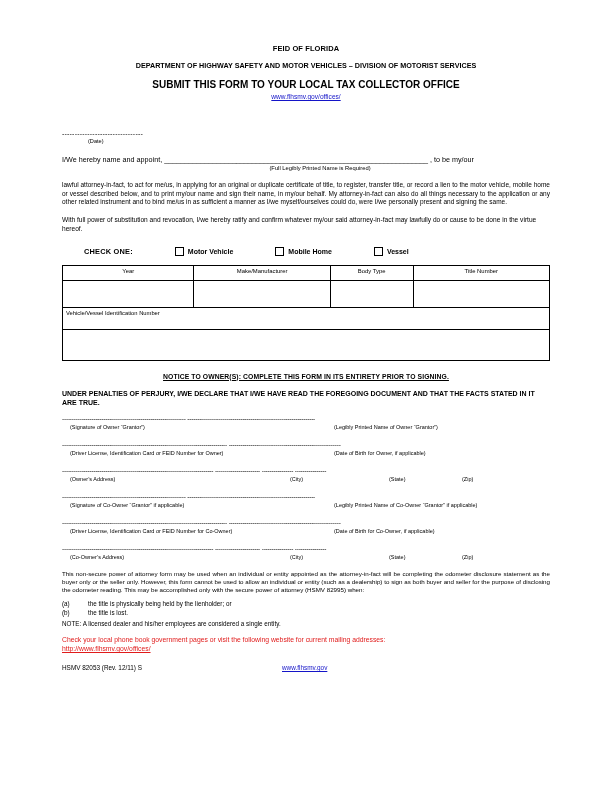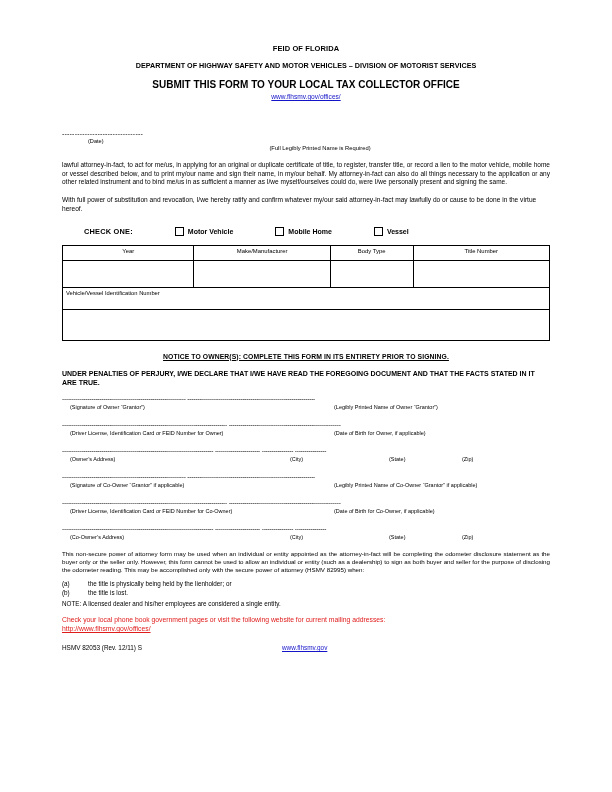--- a/index.html
+++ b/index.html
@@ -200,20 +200,25 @@
   <div class="hdr hdr1">FEID OF FLORIDA</div>
   <div class="hdr hdr2">DEPARTMENT OF HIGHWAY SAFETY AND MOTOR VEHICLES – DIVISION OF MOTORIST SERVICES</div>
   <div class="hdr hdr3">SUBMIT THIS FORM TO YOUR LOCAL TAX COLLECTOR OFFICE</div>
   <div class="hdr-link">www.flhsmv.gov/offices/</div>
 
   <div class="body-wrap">
 
     <div class="dateline">--------------------------------</div>
     <div class="datelabel">(Date)</div>
 
+    <div class="appointrow">
+      <span>I/We hereby name and appoint,</span>
+      <span class="dashfill">__________________________________________________________________</span>
+      <span>, to be my/our</span>
+    </div>
     <div class="fullnamelabel">(Full Legibly Printed Name is Required)</div>
 
     <p class="para">lawful attorney-in-fact, to act for me/us, in applying for an original or duplicate certificate of title, to register, transfer title, or record a lien to the motor vehicle, mobile home or vessel described below, and to print my/our name and sign their name, in my/our behalf.  My attorney-in-fact can also do all things necessary to the application or any other related instrument and to bind me/us in as sufficient a manner as I/we myself/ourselves could do, were I/we personally present and signing the same.</p>
     <p class="para2">With full power of substitution and revocation, I/we hereby ratify and confirm whatever my/our said attorney-in-fact may lawfully do or cause to be done in the virtue hereof.</p>
 
     <div class="checkrow">
       <span class="label-strong">CHECK ONE:</span>
       <span class="cbitem">
         <span class="cbox"></span>
         <span>Motor Vehicle</span>

